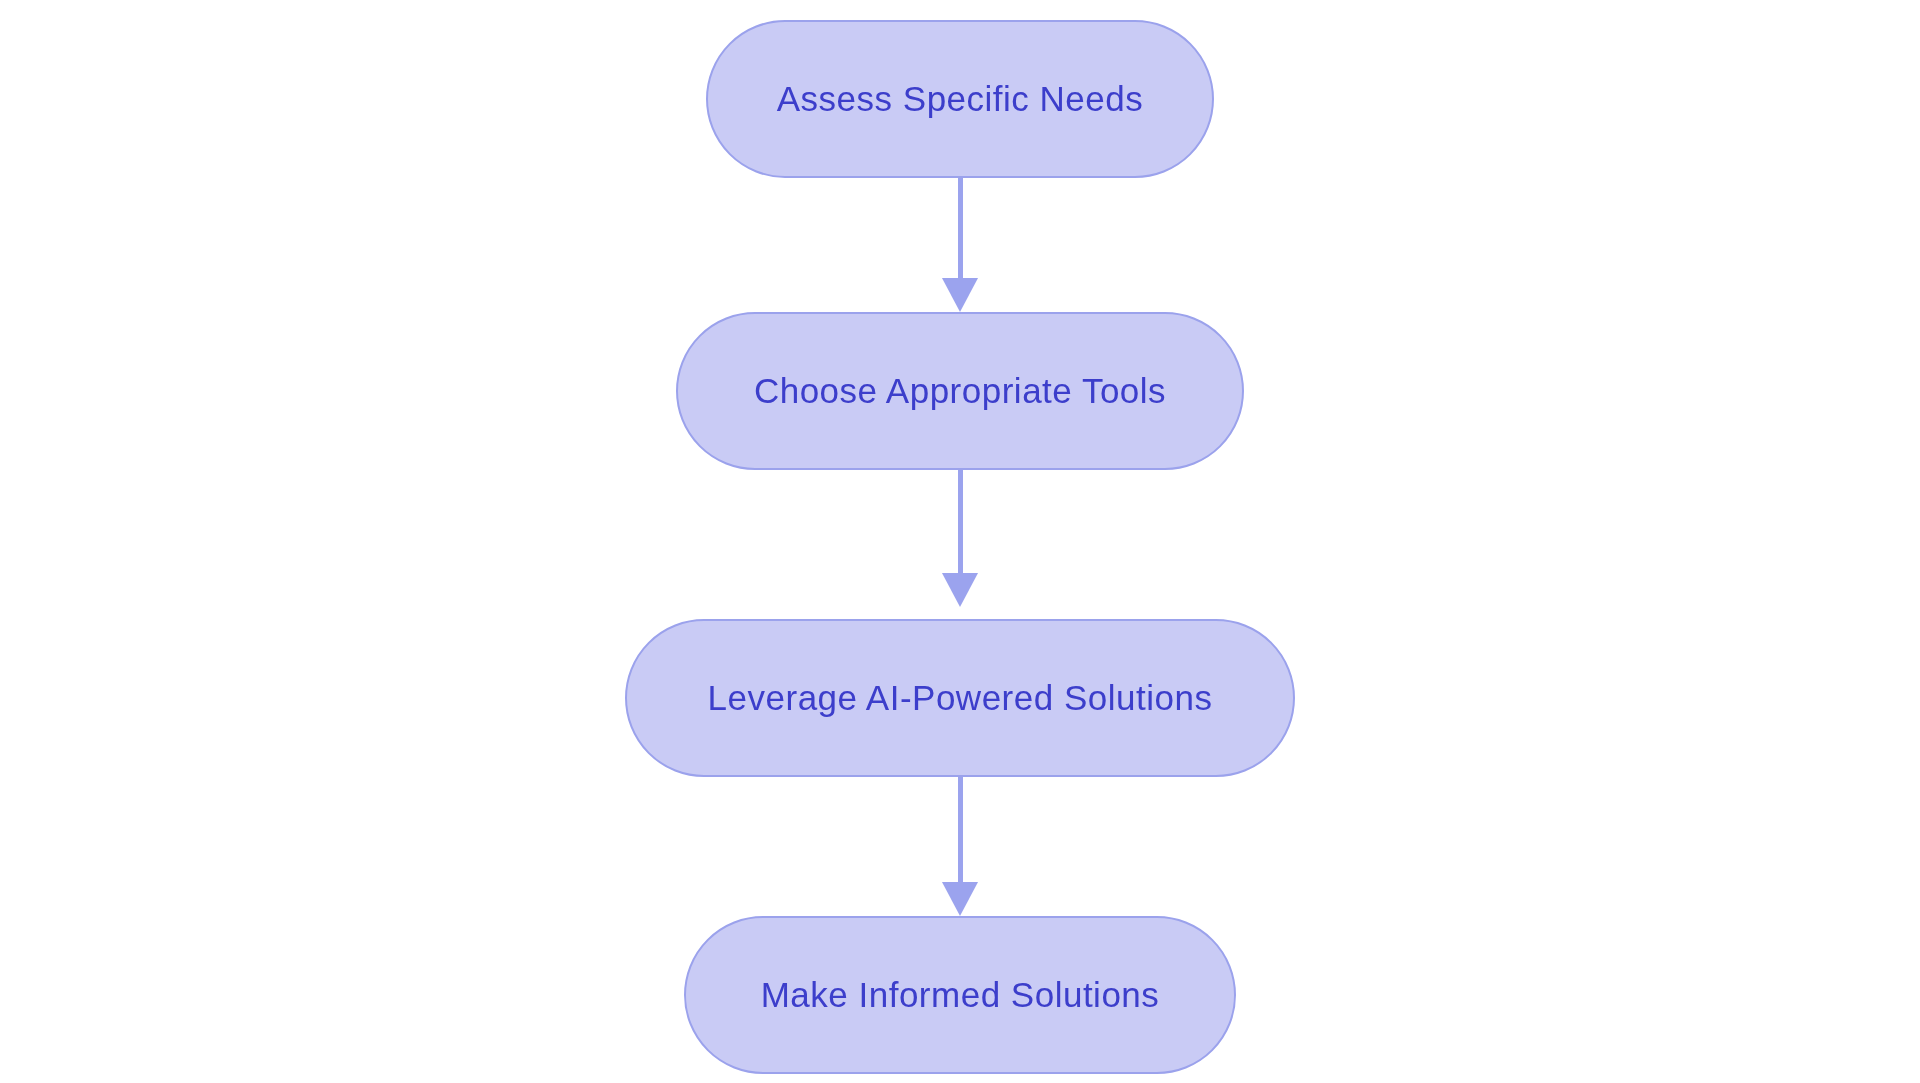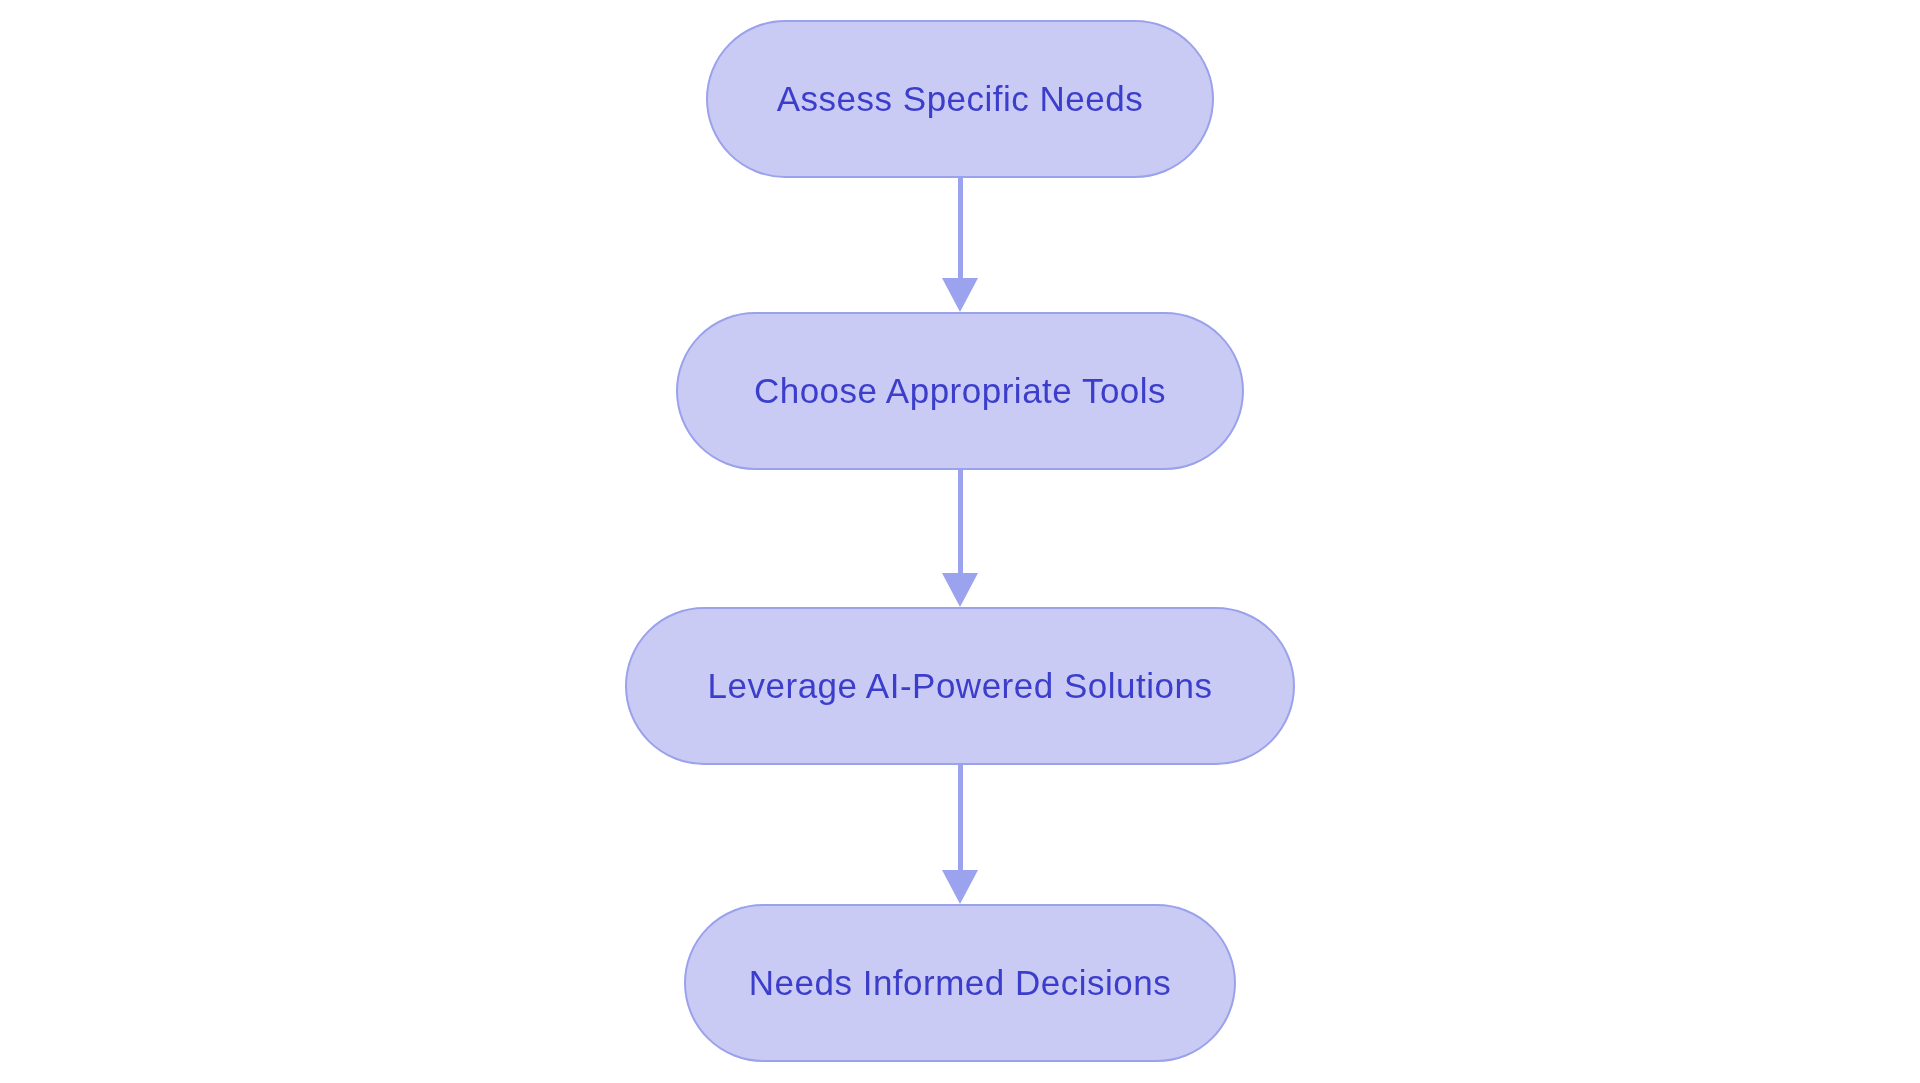--- a/index.html
+++ b/index.html
@@ -40,21 +40,21 @@
     font-weight: 500;
     letter-spacing: 0.5px;
     white-space: nowrap;
     line-height: 1;
     padding-bottom: 2px;
   }
 
   
   .node.n1 { width: 508px; text-align: right; }
   .node.n2 { width: 568px; text-align: center; }
-  .node.n3 { width: 670px; }
+  .node.n3 { width: 670px; margin-top: 12px; }
   .node.n4 { width: 552px; }
 
   .arrow {
     display: flex;
     flex-direction: column;
     align-items: center;
     justify-content: flex-start;
     flex: none;
     width: 40px;
   }
@@ -103,16 +103,16 @@
   <div class="node n3">
     <span class="node-label">Leverage AI-Powered Solutions</span>
   </div>
 
   <div class="arrow a3">
     <div class="arrow-line"></div>
     <div class="arrow-head"></div>
   </div>
 
   <div class="node n4">
-    <span class="node-label">Needs Informed Decisions</span>
+    <span class="node-label">Make Informed Solutions</span>
   </div>
 
 </div>
 
 </body></html>

